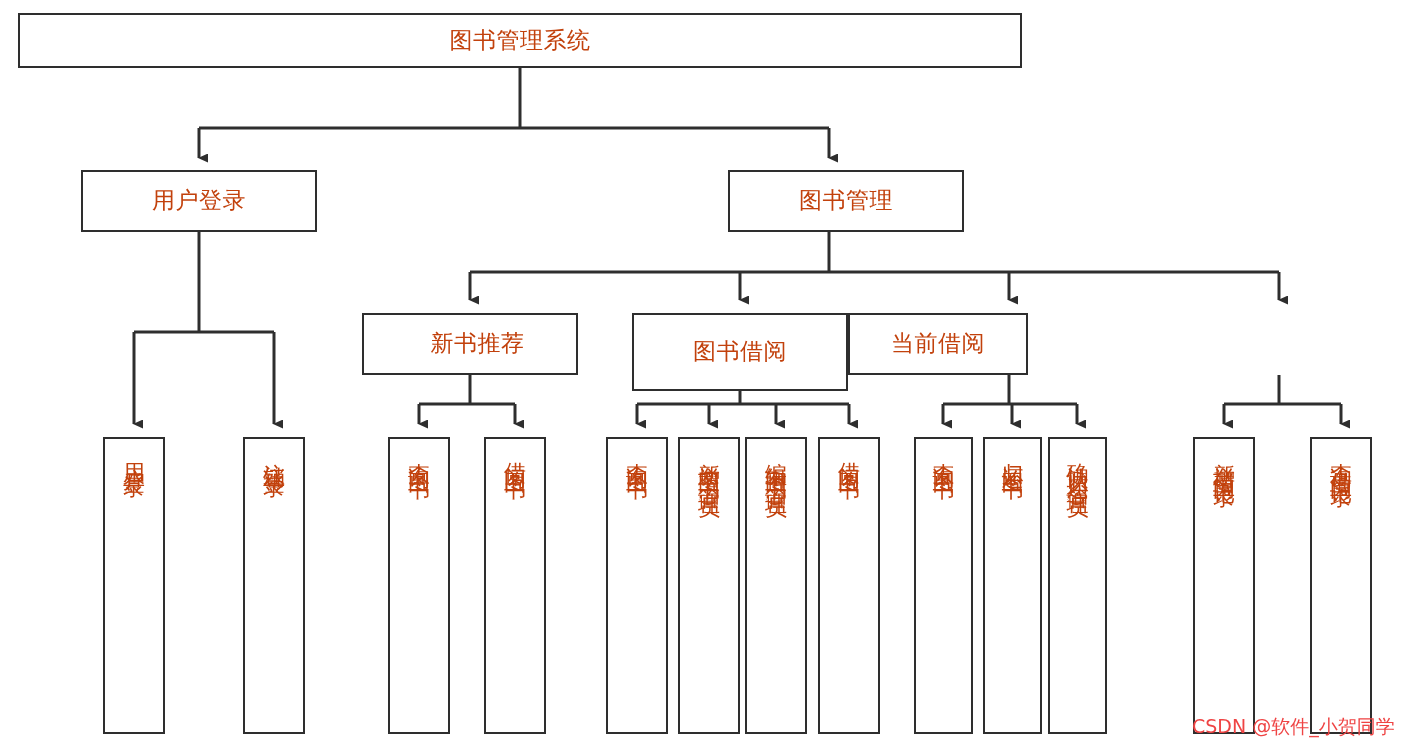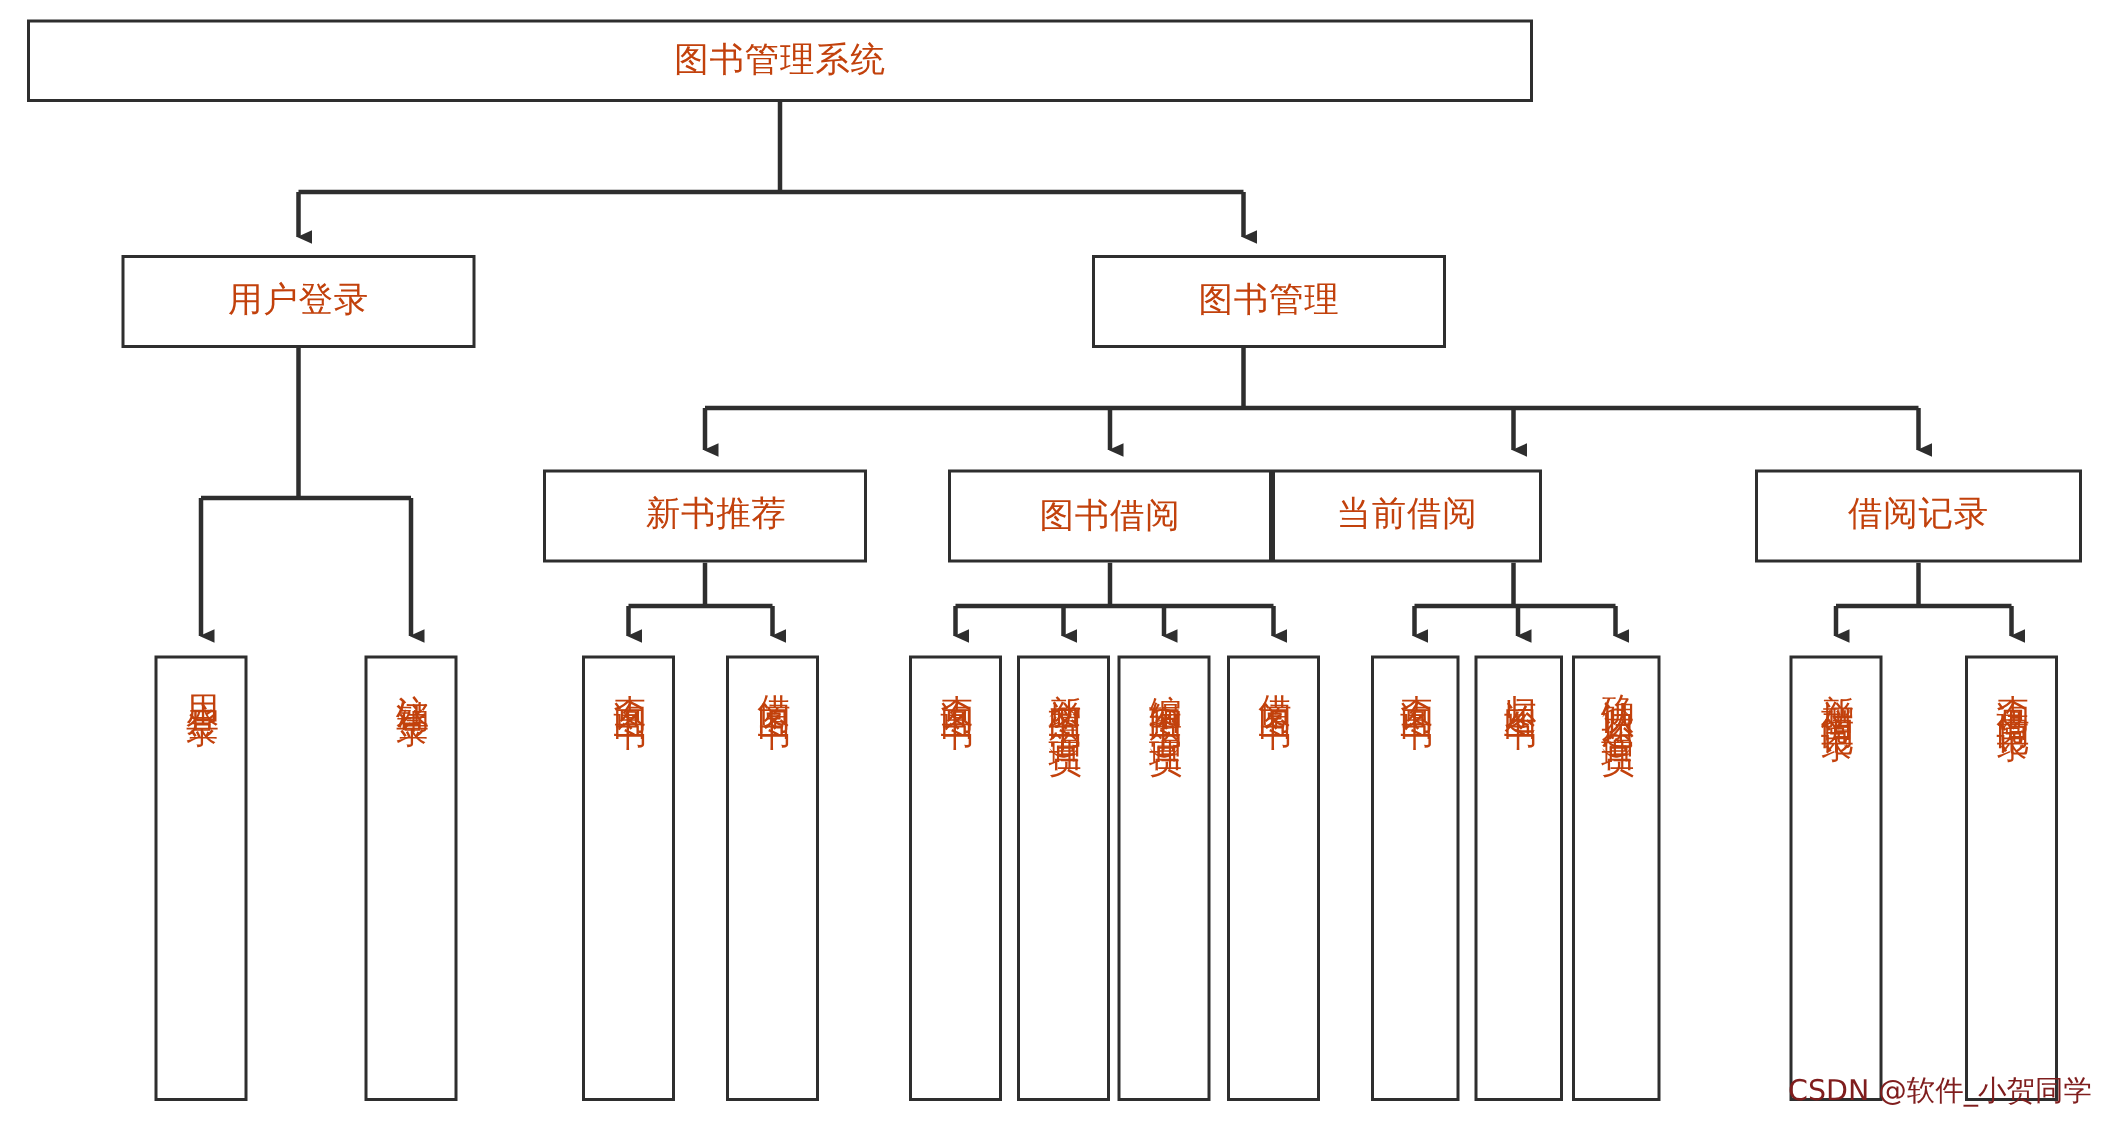--- a/index.html
+++ b/index.html
@@ -60,21 +60,21 @@
   .node.vert .node-label {
     writing-mode: vertical-rl;
     text-orientation: upright;
     font-size: 22px;
     line-height: 1.0;
     letter-spacing: 5px;
     white-space: nowrap;
   }
   .watermark {
     position: absolute;
-    color: #7f1d1d;
+    color: #ef4444;
     font-size: 19px;
     font-family: "DejaVu Sans", "Liberation Sans", sans-serif;
     white-space: nowrap;
     user-select: none;
   }
 </style>
 </head>
 <body>
 
 <div id="diagram-root">
@@ -136,28 +136,25 @@
   <div class="node horiz" style="left:81px;top:170px;width:236px;height:62px;">
     <span class="node-label">用户登录</span>
   </div>
   <div class="node horiz" style="left:728px;top:170px;width:236px;height:62px;">
     <span class="node-label">图书管理</span>
   </div>
 
   <div class="node horiz" style="left:362px;top:313px;width:216px;height:62px;padding-left:15px;">
     <span class="node-label">新书推荐</span>
   </div>
-  <div class="node horiz" style="left:632px;top:313px;width:216px;height:62px;font-family:Liberation Serif, serif;">
+  <div class="node horiz" style="left:632px;top:313px;width:216px;height:78px;">
     <span class="node-label">图书借阅</span>
   </div>
   <div class="node horiz" style="left:848px;top:313px;width:180px;height:62px;">
     <span class="node-label">当前借阅</span>
-  </div>
-  <div class="node horiz" style="left:1170px;top:313px;width:218px;height:62px;">
-    <span class="node-label">借阅记录</span>
   </div>
 
   <div class="node vert" style="left:103px;top:437px;width:62px;height:297px;">
     <span class="node-label">用户登录</span>
   </div>
   <div class="node vert" style="left:243px;top:437px;width:62px;height:297px;">
     <span class="node-label">注销登录</span>
   </div>
   <div class="node vert" style="left:388px;top:437px;width:62px;height:297px;">
     <span class="node-label">查询图书</span>

